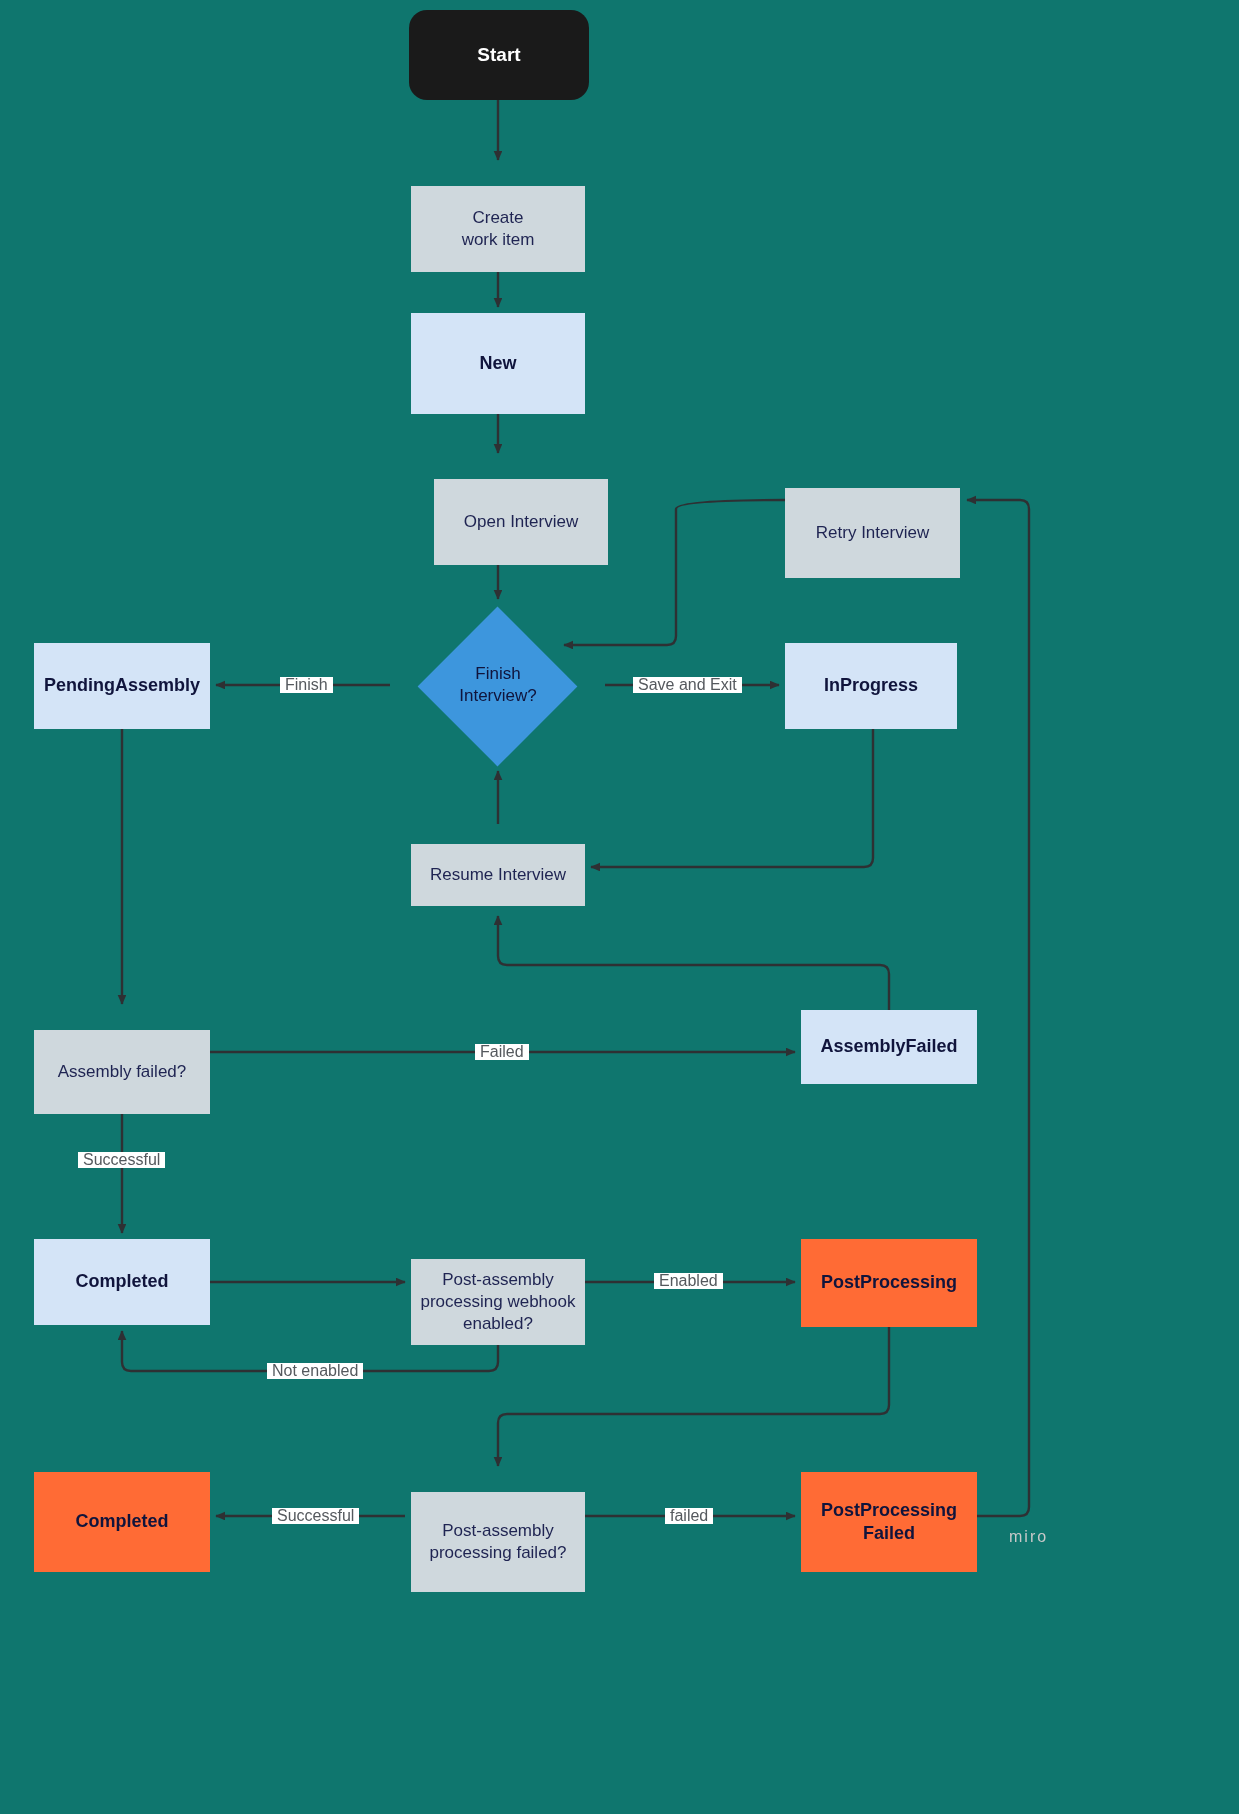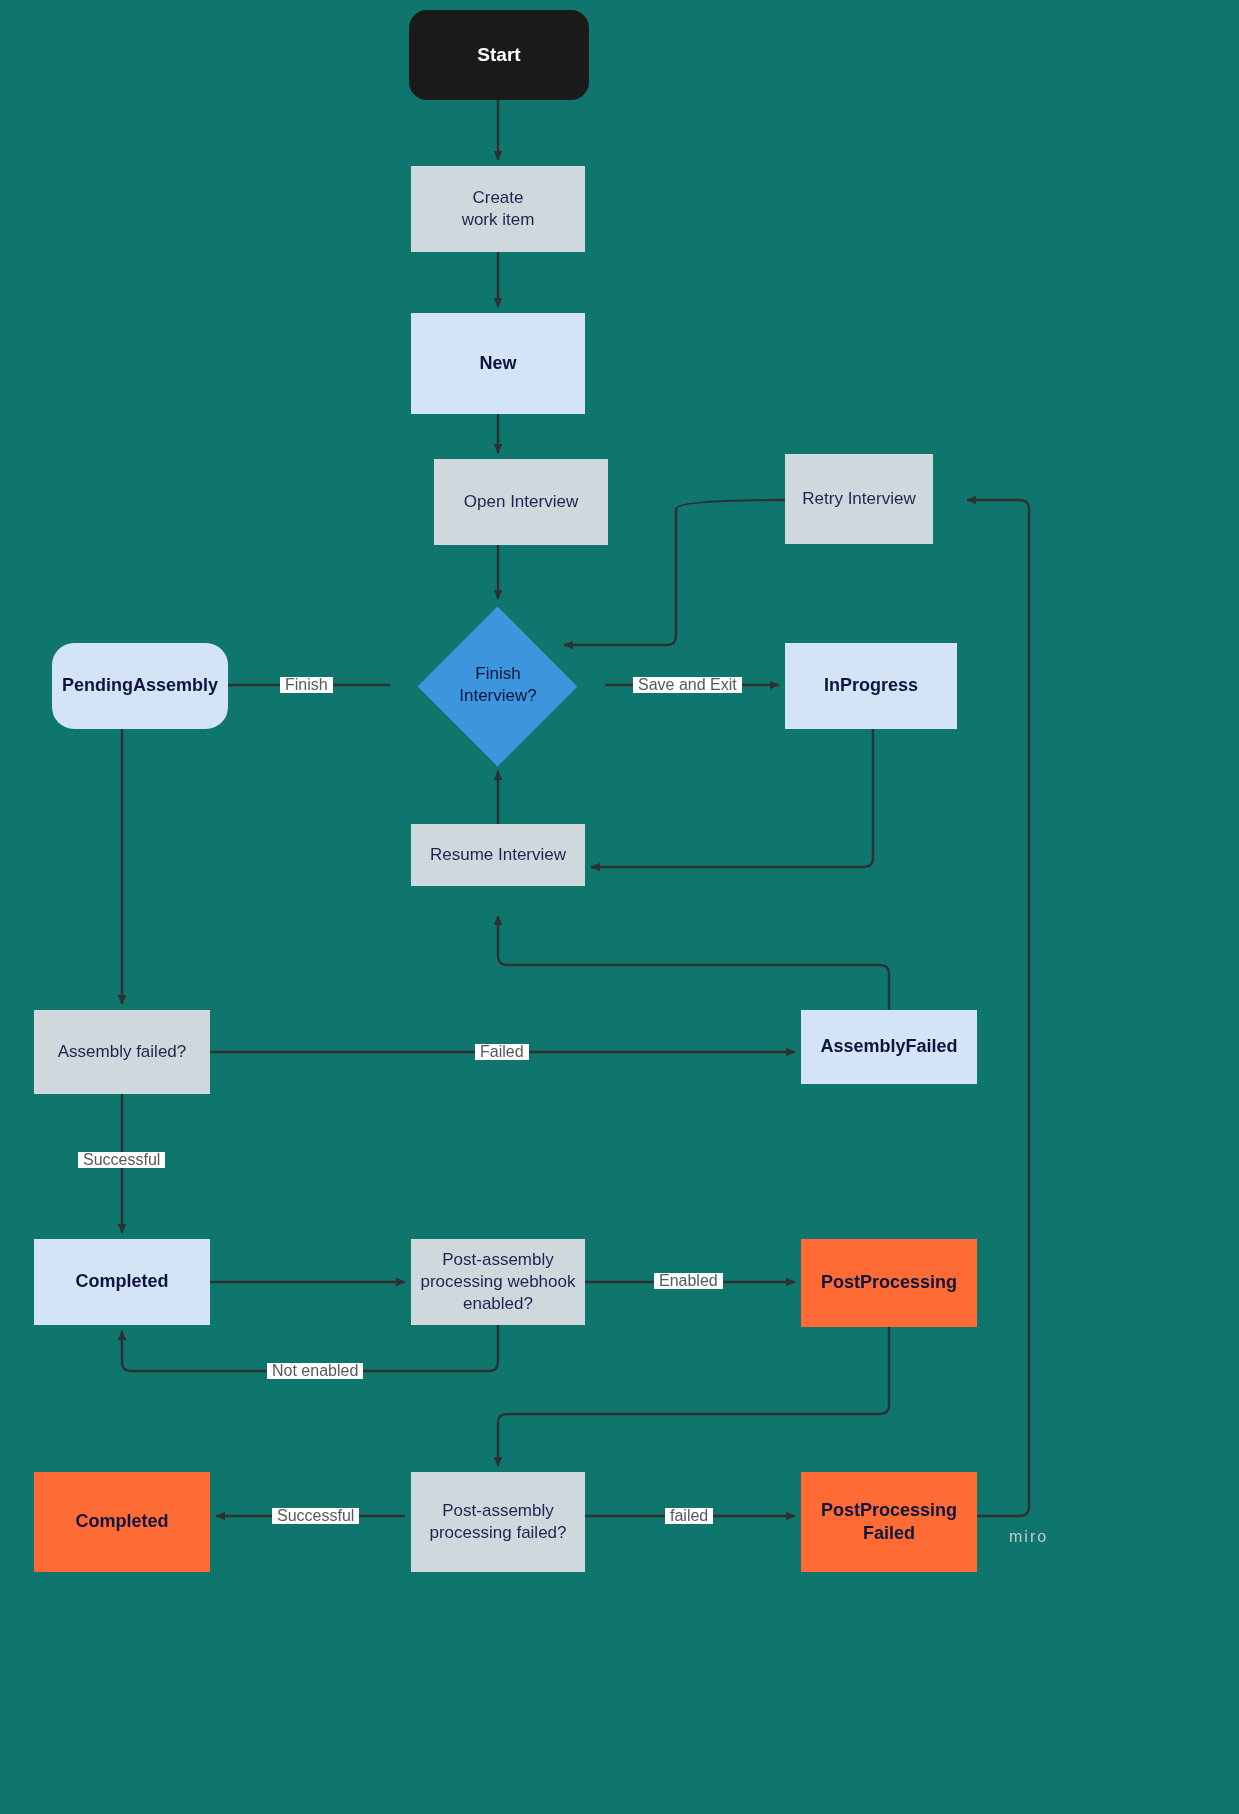--- a/index.html
+++ b/index.html
@@ -3,21 +3,21 @@
 <meta charset="utf-8">
 <style>
   html,body{margin:0;padding:0;background:#ffffff;}
   body{font-family:"Liberation Sans", sans-serif;}
   #canvas{position:relative;width:1239px;height:1814px;background:#0f766e;overflow:hidden;}
   svg#wires{position:absolute;left:0;top:0;width:1239px;height:1814px;pointer-events:none;}
   .node{position:absolute;display:flex;align-items:center;justify-content:center;text-align:center;box-sizing:border-box;}
   .node .lbl{display:block;line-height:1.28;white-space:pre-line;}
   .n-start{background:#1a1a1a;border-radius:18px;color:#ffffff;}
   .n-start .lbl{font-size:19px;font-weight:bold;color:#ffffff;}
-  .n-action{background:#cfd8dd;}
+  .n-action{background:#cfd8dd;margin-top:20px;}
   .n-action .lbl{font-size:17px;font-weight:normal;color:#1f2452;}
   .n-state{background:#d4e4f7;}
   .n-state .lbl{font-size:18px;font-weight:bold;color:#10143c;}
   .n-orange{background:#ff6b35;}
   .n-orange .lbl{font-size:18px;font-weight:bold;color:#10143c;}
   .diamond-shape{position:absolute;background:#3d96dd;transform:rotate(45deg);}
   .diamond-text{position:absolute;display:flex;align-items:center;justify-content:center;text-align:center;font-size:17px;color:#10143c;line-height:1.28;white-space:pre-line;}
   .edge-label{position:absolute;font-size:16px;color:#55595e;background:#ffffff;padding:0 5px;white-space:nowrap;line-height:1;}
   .watermark{position:absolute;font-size:16px;color:#c9c9c9;letter-spacing:2px;}
 </style>
@@ -86,25 +86,25 @@
   </div>
 
   <div class="node n-state" style="left:411px;top:313px;width:174px;height:101px;">
     <span class="lbl">New</span>
   </div>
 
   <div class="node n-action" style="left:434px;top:459px;width:174px;height:86px;">
     <span class="lbl">Open Interview</span>
   </div>
 
-  <div class="node n-action" style="left:785px;top:454px;width:148px;height:90px;">
+  <div class="node n-action" style="left:785px;top:468px;width:175px;height:90px;">
     <span class="lbl">Retry Interview</span>
   </div>
 
-  <div class="node n-state" style="left:52px;top:643px;width:176px;height:86px;border-radius:22px;">
+  <div class="node n-state" style="left:34px;top:643px;width:176px;height:86px;">
     <span class="lbl">PendingAssembly</span>
   </div>
 
   <div class="diamond-shape" style="left:441px;top:630px;width:113px;height:113px;"></div>
   <div class="diamond-text" style="left:398px;top:645px;width:200px;height:80px;">
     <span>Finish
 Interview?</span>
   </div>
 
   <div class="node n-state" style="left:785px;top:643px;width:172px;height:86px;">

